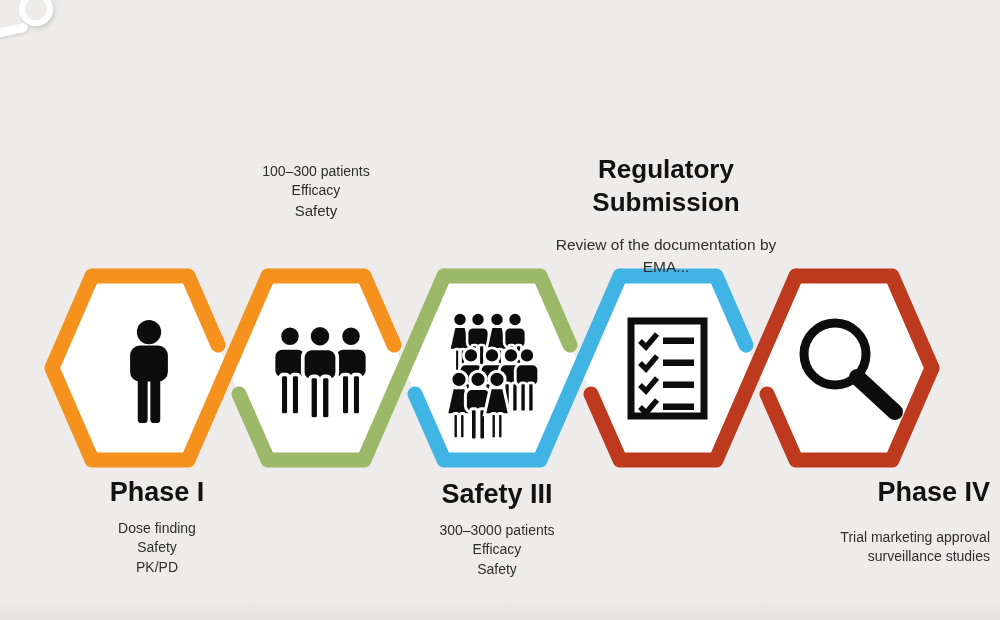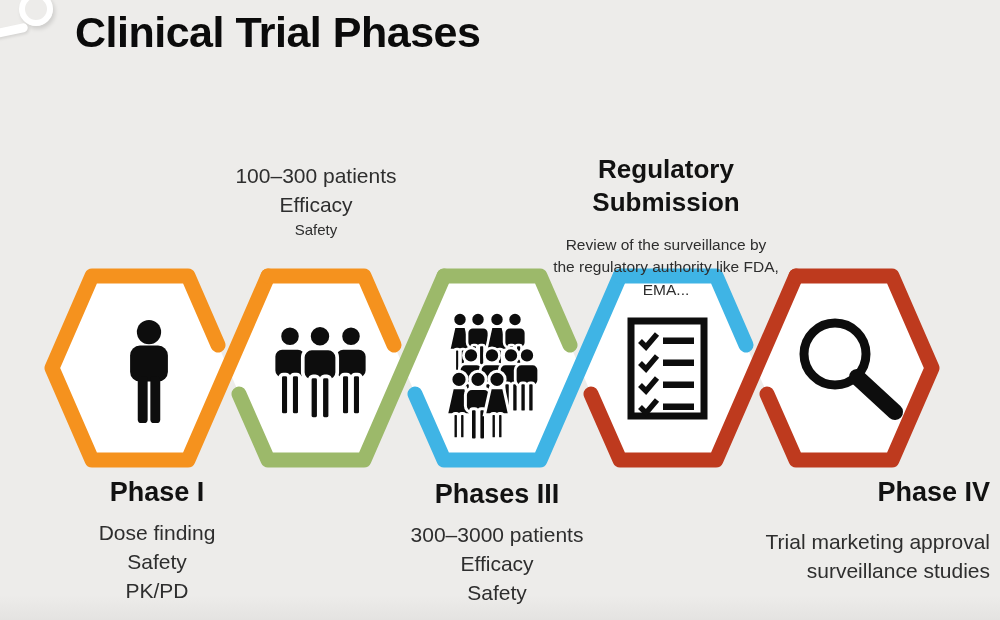--- a/index.html
+++ b/index.html
@@ -10,21 +10,21 @@
   }
   .page-title{
     position:absolute;left:75px;top:8px;margin:0;
     font-size:43px;font-weight:bold;letter-spacing:-0.5px;color:#0b0b0b;
   }
   .diagram{position:absolute;left:0;top:0;}
   .chain{fill:none;stroke-width:15;stroke-linecap:round;stroke-linejoin:round;}
   .block{position:absolute;text-align:center;color:#2e2e2e;}
   .block h2{margin:0;font-size:27px;font-weight:bold;color:#121212;line-height:1.15;}
   .block .lines{margin-top:11px;}
-  .block .lines div{font-size:21px;line-height:1.38;}
+  .block .lines div{font-size:14px;line-height:1.38;}
   .block-reg h2{font-size:26px;width:215px;margin:16px auto;line-height:1.25;}
   .block-reg .lines{margin-top:14px;}
   .block-reg .lines div{font-size:15.5px;line-height:1.45;}
   .block-p4 .lines{margin-top:20px;}
   .deco-ring{
     position:absolute;left:19px;top:-8px;width:34px;height:34px;box-sizing:border-box;
     border:6.5px solid #fff;border-radius:50%;
     box-shadow:2px 3px 4px rgba(0,0,0,.13);
   }
   .deco-handle{
@@ -34,21 +34,20 @@
   }
 </style>
 </head>
 <body>
 
 <div class="stage">
 
   <div class="deco-ring"></div>
   <div class="deco-handle"></div>
 
-  <h1 class="page-title">Clinical Trial Phases</h1>
 
   <svg class="diagram" width="1000" height="620" viewBox="0 0 1000 620">
     <defs>
       <g id="man">
         <circle cx="0" cy="-51" r="13.5"></circle>
         <rect x="-21" y="-36" width="42" height="40" rx="11"></rect>
         <rect x="-12.5" y="-2" width="11" height="52" rx="4"></rect>
         <rect x="1.5" y="-2" width="11" height="52" rx="4"></rect>
       </g>
       <g id="woman">
@@ -127,33 +126,32 @@
 
   <div class="block" style="left:176px;top:151px;width:280px;">
     <div class="lines">
       <div>100–300 patients</div>
       <div>Efficacy</div>
       <div style="font-size:15px;">Safety</div>
     </div>
   </div>
 
   <div class="block" style="left:357px;top:479px;width:280px;">
-    <h2>Phases III</h2>
+    <h2>Safety III</h2>
     <div class="lines">
       <div>300–3000 patients</div>
       <div>Efficacy</div>
       <div>Safety</div>
     </div>
   </div>
 
   <div class="block block-reg" style="left:516px;top:137px;width:300px;">
     <h2>Regulatory Submission</h2>
     <div class="lines">
-      <div>Review of the surveillance by</div>
-      <div>the regulatory authority like FDA,</div>
+      <div>Review of the documentation by</div>
       <div>EMA...</div>
     </div>
   </div>
 
   <div class="block block-p4" style="left:690px;top:477px;width:300px;text-align:right;">
     <h2>Phase IV</h2>
     <div class="lines">
       <div>Trial marketing approval</div>
       <div>surveillance studies</div>
     </div>

